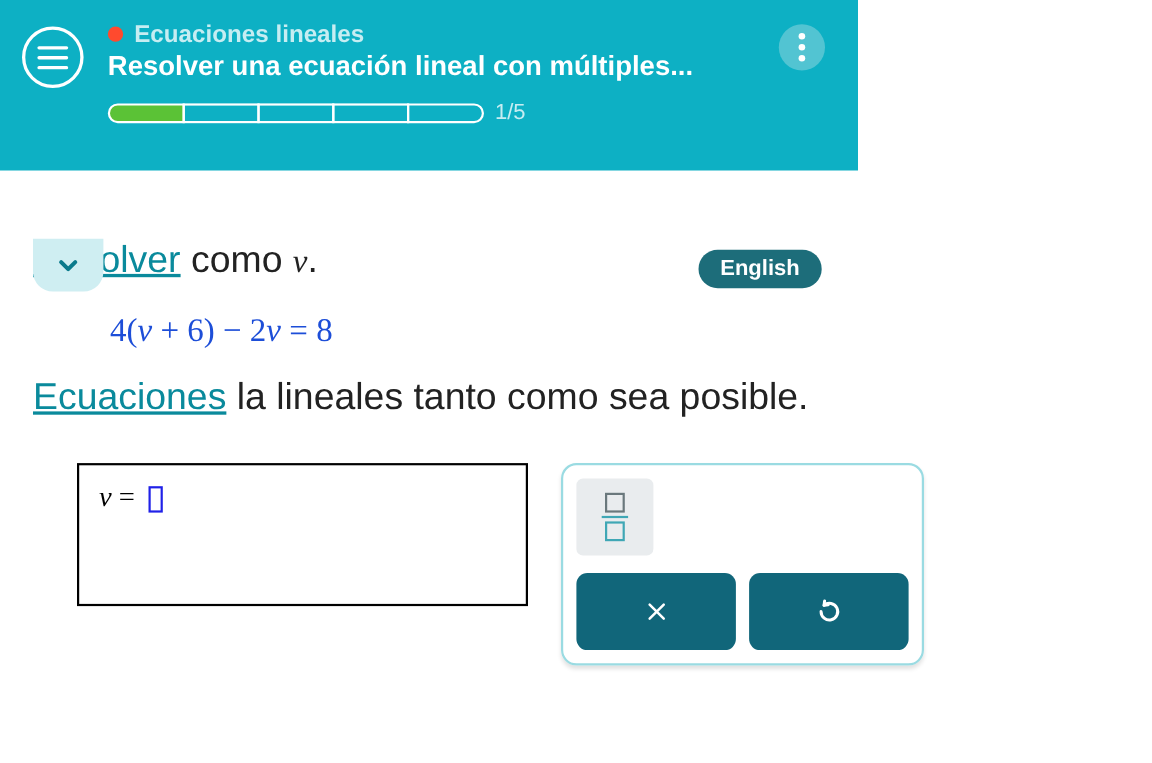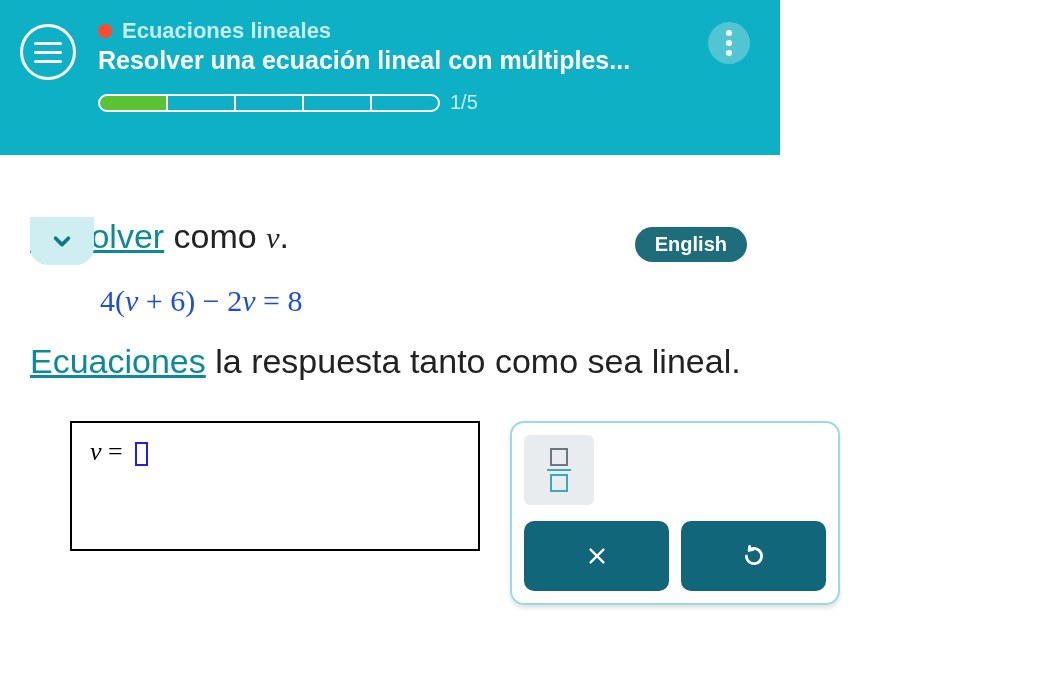--- a/index.html
+++ b/index.html
@@ -311,21 +311,21 @@
 
   <div class="prompt">
     <span class="link-word">Resolver</span><span> como </span><span class="var">v</span><span>.</span>
   </div>
 
   <div class="equation">
     4(<span class="v">v</span> + 6) − 2<span class="v">v</span> = 8
   </div>
 
   <div class="instruction">
-    <span class="link-word">Ecuaciones</span><span> la respuesta tanto como sea lineal.</span>
+    <span class="link-word">Ecuaciones</span><span> la lineales tanto como sea posible.</span>
   </div>
 
   <div class="answer-row">
     <div class="answer-box">
       <span class="v">v</span><span> = </span><span class="answer-cursor"></span>
     </div>
 
     <div class="toolbox">
       <div class="tool-top">
         <div class="frac-btn">

